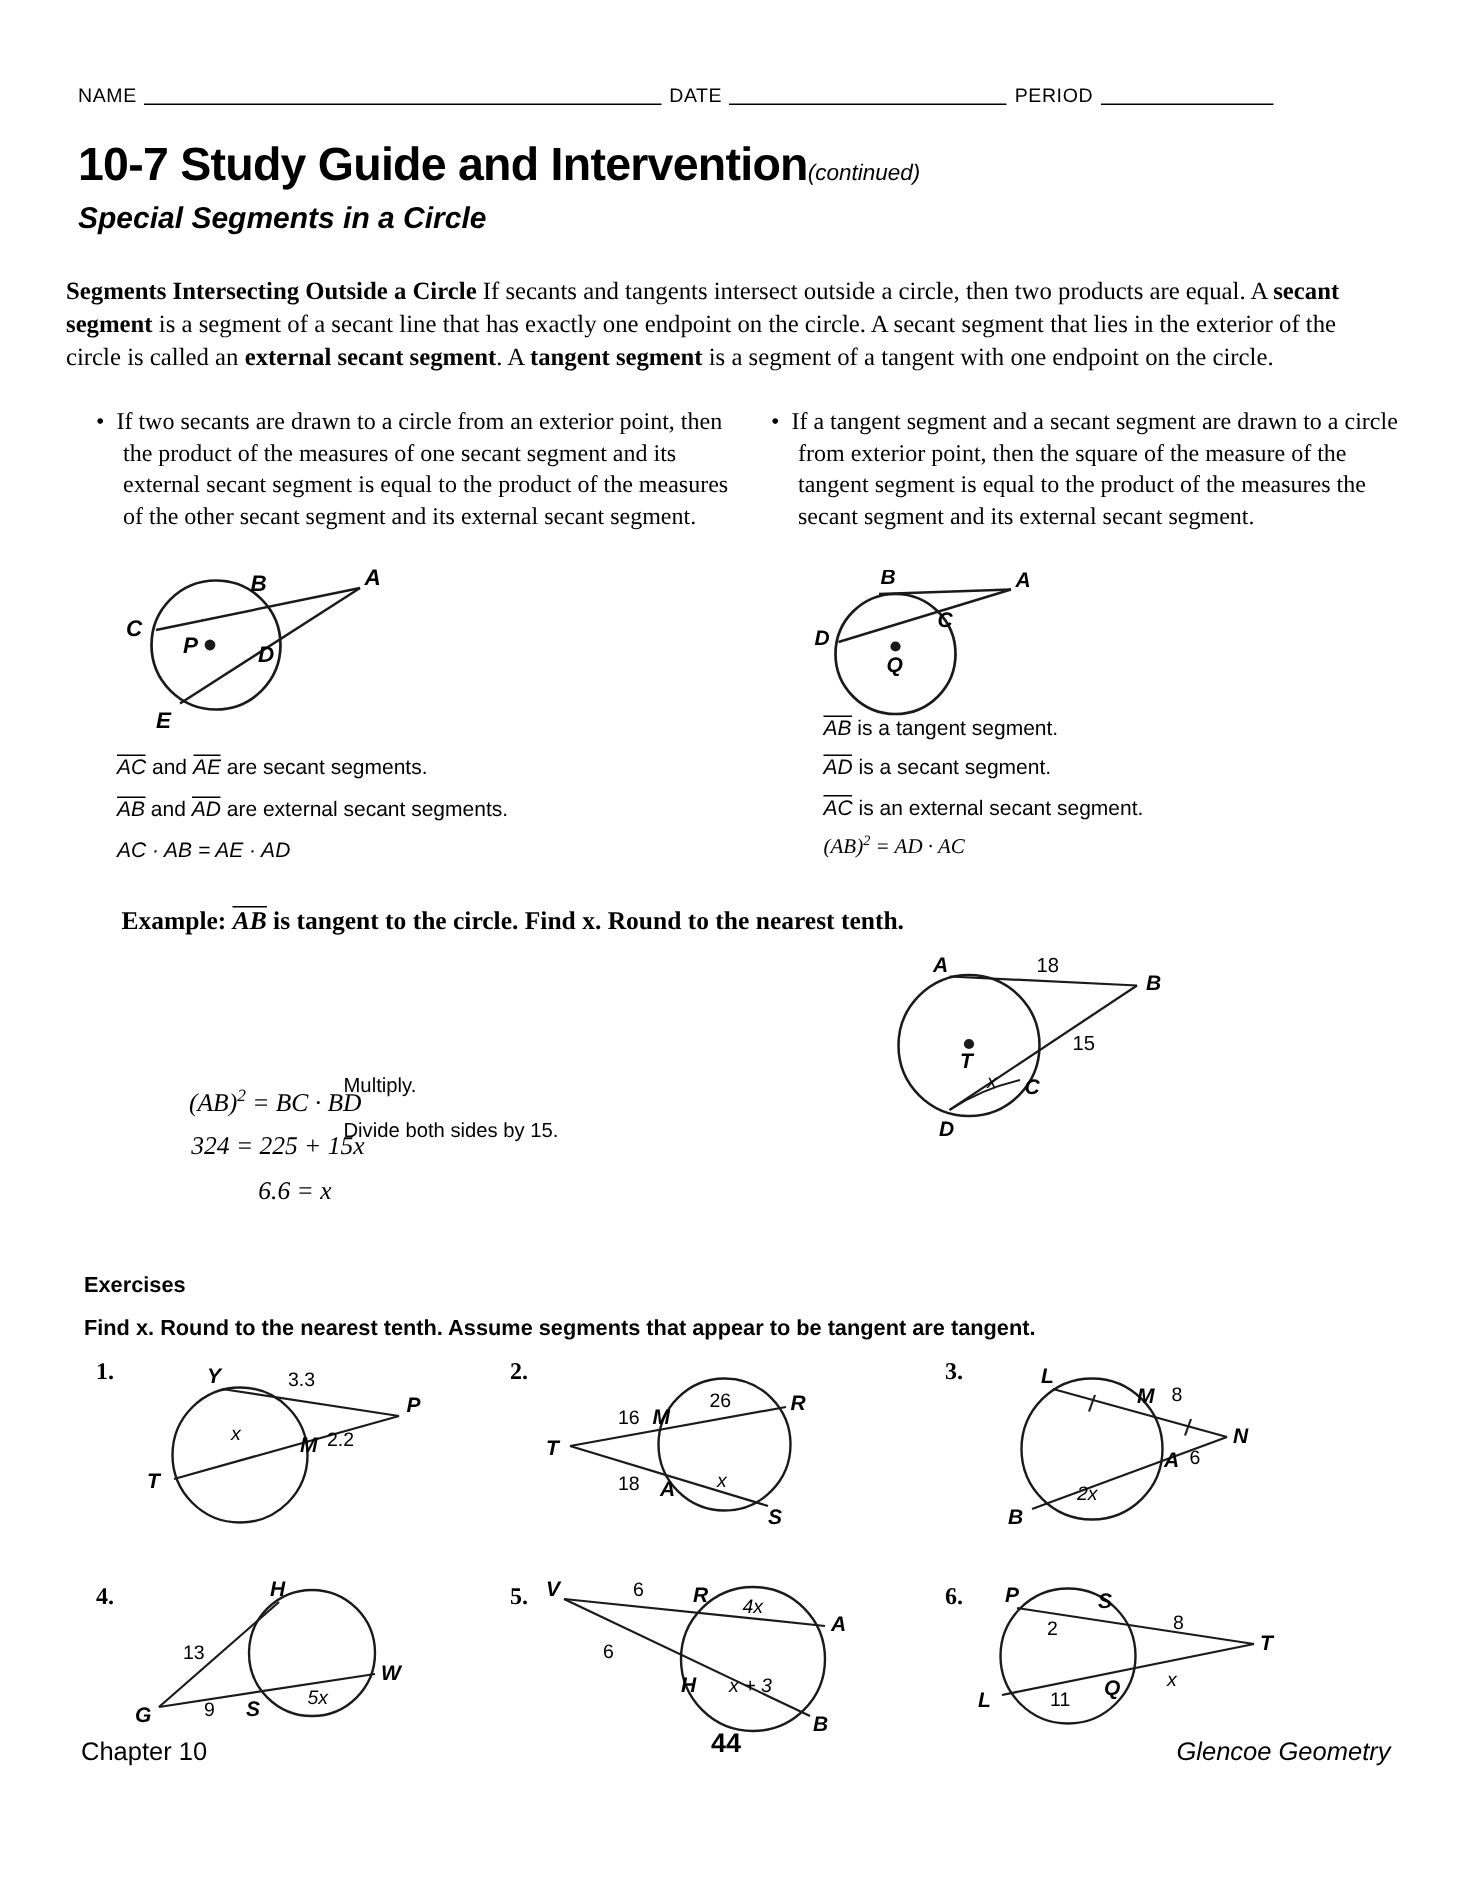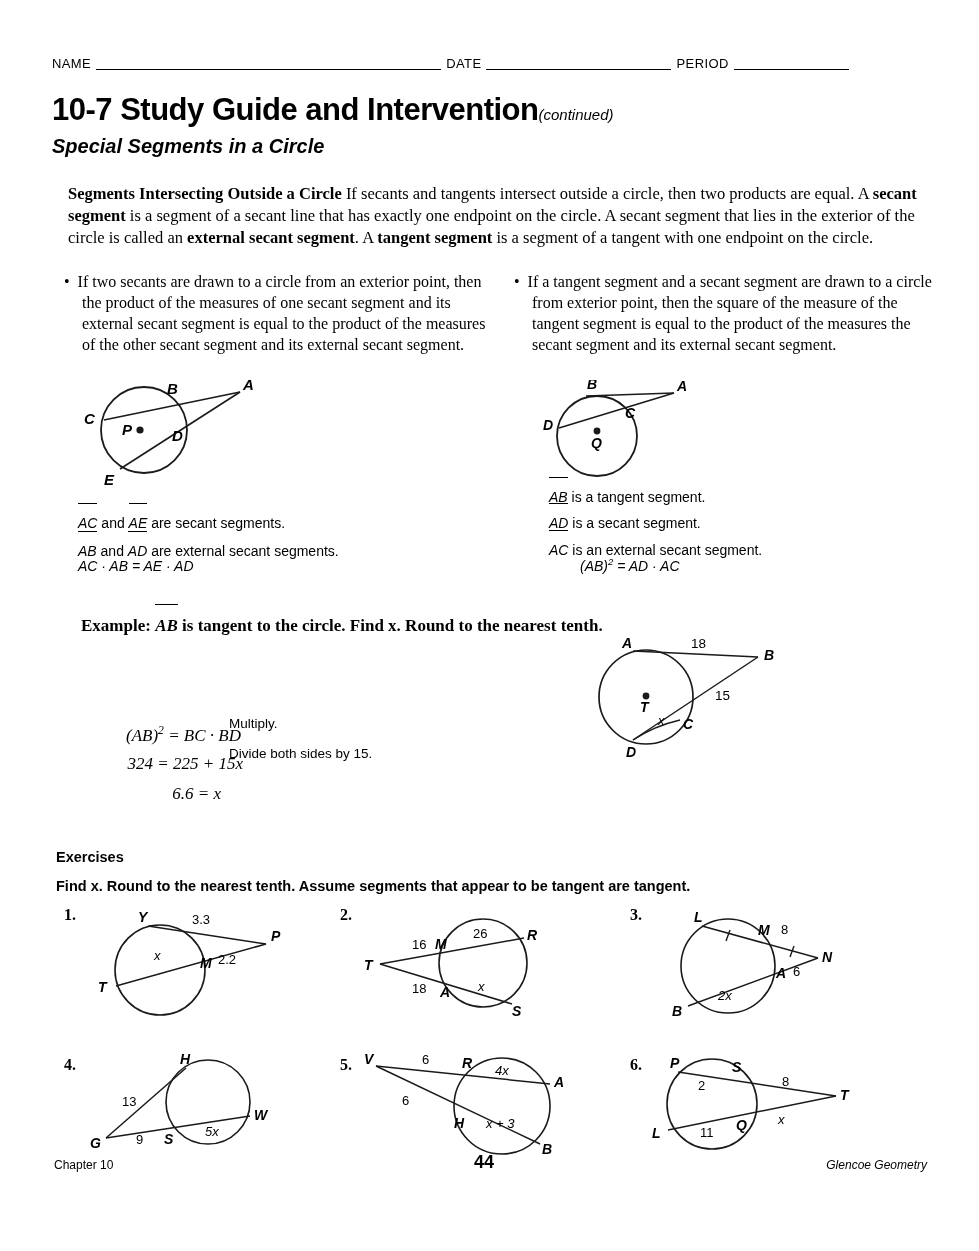--- a/index.html
+++ b/index.html
@@ -39,41 +39,41 @@
   }
   .subtitle {
     position:absolute; left:52px; top:135px;
     font-family:"Liberation Sans", sans-serif;
     font-weight:bold; font-style:italic; font-size:20px;
     white-space:nowrap;
   }
 
   
   .concept {
-    position:absolute; left:68px; top:183px; width:872px;
+    position:absolute; left:44px; top:183px; width:872px;
     font-size:16.5px; line-height:1.33; text-align:left;
   }
   .concept b { font-weight:bold; }
 
   .bullets { position:absolute; left:56px; top:272px; width:875px; }
   .bul {
     position:absolute; top:0; width:415px;
     font-size:16px; line-height:1.31;
     padding-left:18px; text-indent:-18px;
   }
   .bul.left { left:8px; }
   .bul.right { left:458px; }
 
   
   .cap {
     position:absolute;
     font-family:"Liberation Sans", sans-serif;
     font-size:14px; white-space:nowrap;
   }
-  .ovl { display:inline-block; border-top:1px solid #000; padding-top:12px;
+  .ovl { display:inline-block; border-top:1px solid #000; padding-top:0px;
          font-style:italic; line-height:1.05; }
 
   
   .ex-head {
     position:absolute; left:56px; top:604px;
     font-size:17px; font-weight:bold; white-space:nowrap;margin-left:25px;
   }
   .ex-head .ovl { font-weight:bold; }
   .ex-body {
     position:absolute; left:56px; top:634px; width:520px;
@@ -99,21 +99,21 @@
   .exercises-sub {
     position:absolute; left:56px; top:878px;
     font-family:"Liberation Sans", sans-serif;
     font-weight:bold; font-size:14.5px; white-space:nowrap;
   }
   .qnum {
     position:absolute; font-size:16px; font-weight:bold;
   }
 
   
-  .foot { position:absolute; font-family:"Liberation Sans", sans-serif; font-size:12px; }
+  .foot { position:absolute; font-family:"Liberation Sans", sans-serif; font-size:17px; }
   .foot.left { left:54px; top:1158px; }
   .foot.mid  { left:474px; top:1152px; font-weight:bold; font-size:18px; }
   .foot.right{ right:52px; top:1158px; font-style:italic; }
 
   svg { display:block; }
   svg text { font-family:"Liberation Sans", sans-serif; }
 </style>
 </head>
 <body>
 
@@ -185,21 +185,21 @@
 
   <div class="cap" style="left:549px; top:477px;">
     <span class="ovl">AB</span><span> is a tangent segment.</span>
   </div>
   <div class="cap" style="left:549px; top:503px;">
     <span class="ovl">AD</span><span> is a secant segment.</span>
   </div>
   <div class="cap" style="left:549px; top:530px;">
     <span class="ovl">AC</span><span> is an external secant segment.</span>
   </div>
-  <div class="cap" style="left:580px; top:556px; font-style:italic;">
+  <div class="cap" style="left:549px; top:556px; font-style:italic;font-family:Liberation Serif, serif;">
     <span>(AB)</span><sup>2</sup><span> = AD · AC</span>
   </div>
 
   <div class="ex-head">
     <span>Example:</span>
     <span class="ovl" style="font-style:italic;">AB</span><span> is tangent to the circle. Find x. Round to the nearest tenth.</span>
   </div>
 
 
   <div class="eq-rows">

